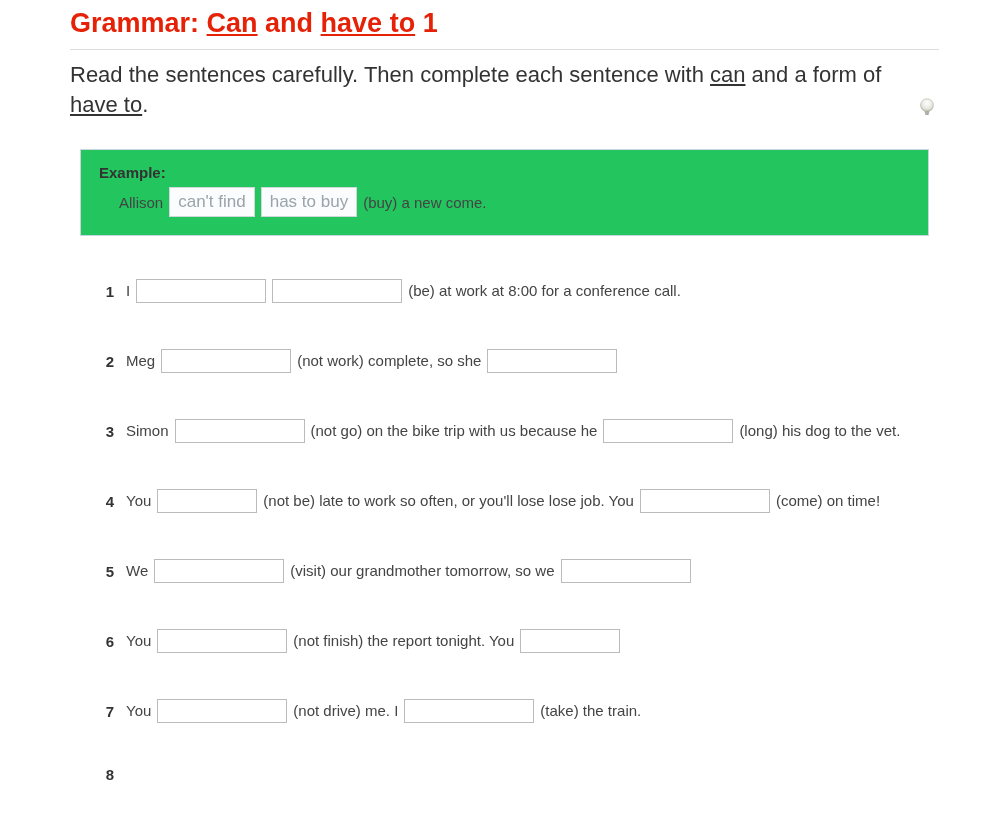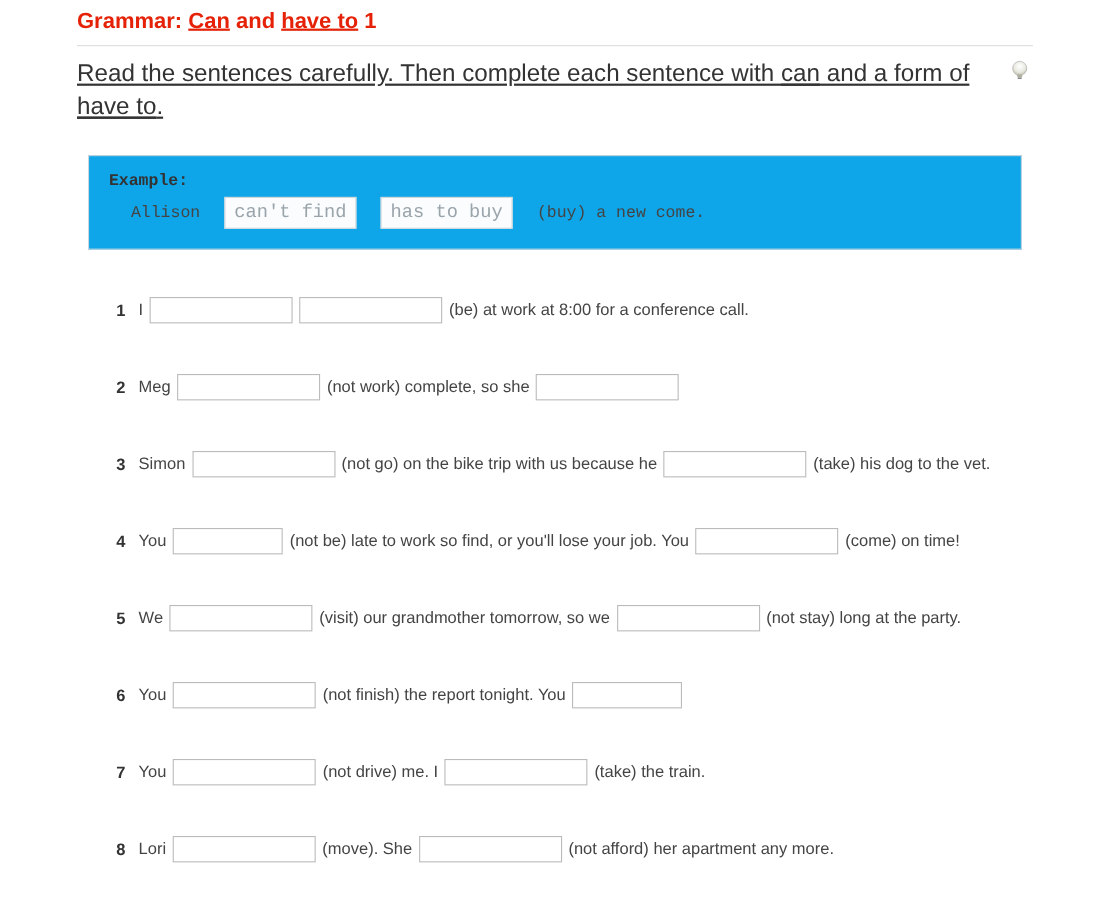--- a/index.html
+++ b/index.html
@@ -12,66 +12,64 @@
     }
     .container {
       padding: 0 60px 40px 70px;
     }
     .title-row {
       border-bottom: 1px solid #ddd;
       padding: 8px 0 10px 0;
       margin-bottom: 10px;
     }
     .title {
-      font-size: 20px;
+      font-size: 27px;
       font-weight: bold;
       color: #e52207;
     }
     .title .u { text-decoration: underline; }
     .instr-row {
       display: flex;
-      align-items: flex-start;
+      align-items: flex-end;
       gap: 12px;
       margin-bottom: 30px;
-      text-decoration: underline;
     }
     .instructions {
       font-size: 22px;
       color: #333;
       line-height: 1.35;
     }
     .instructions .u { text-decoration: underline; }
     .hint-icon {
       margin-left: auto;
       width: 24px; height: 24px;
       display: flex; align-items: center; justify-content: center;
       cursor: pointer;
       flex-shrink: 0;
     }
     .example-box {
-      background: #0ea5e9;
+      background: #22c55e;
       border: 1px solid #c9d6de;
       padding: 14px 18px 18px 18px;
       margin: 0 10px 40px 10px;
-      font-family: Liberation Mono, monospace;
     }
     .example-label {
       font-weight: bold;
       color: #333;
       margin-bottom: 6px;
       font-size: 15px;
     }
     .example-content {
       padding-left: 20px;
       font-size: 15px;
       color: #444;
       display: flex;
       flex-wrap: wrap;
       align-items: center;
-      gap: 22px;
+      gap: 6px;
     }
     .ex-input {
       display: inline-block;
       background: #fafcfd;
       border: 1px solid #d0d6da;
       padding: 4px 8px;
       color: #9aa4ab;
       font-size: 17px;
       min-width: 70px;
     }
@@ -168,41 +166,40 @@
           <input type="text" class="answer-input" style="">
         </div>
       </div>
       <div class="q-row">
         <div class="q-num">3</div>
         <div class="q-content">
           <span>Simon</span>
           <input type="text" class="answer-input" style="">
           <span>(not go) on the bike trip with us because he</span>
           <input type="text" class="answer-input" style="">
-          <span>(take) his dog to the vet.</span>
+          <span>(long) his dog to the vet.</span>
         </div>
       </div>
       <div class="q-row">
         <div class="q-num">4</div>
         <div class="q-content">
           <span>You</span>
           <input type="text" class="answer-input sm" style="">
-          <span>(not be) late to work so find, or you'll lose your job. You</span>
+          <span>(not be) late to work so often, or you'll lose lose job. You</span>
           <input type="text" class="answer-input" style="">
           <span>(come) on time!</span>
         </div>
       </div>
       <div class="q-row">
         <div class="q-num">5</div>
         <div class="q-content">
           <span>We</span>
           <input type="text" class="answer-input" style="">
           <span>(visit) our grandmother tomorrow, so we</span>
           <input type="text" class="answer-input" style="">
-          <span>(not stay) long at the party.</span>
         </div>
       </div>
       <div class="q-row">
         <div class="q-num">6</div>
         <div class="q-content">
           <span>You</span>
           <input type="text" class="answer-input" style="">
           <span>(not finish) the report tonight. You</span>
           <input type="text" class="answer-input sm" style="">
         </div>
@@ -212,22 +209,15 @@
         <div class="q-content">
           <span>You</span>
           <input type="text" class="answer-input" style="">
           <span>(not drive) me. I</span>
           <input type="text" class="answer-input" style="">
           <span>(take) the train.</span>
         </div>
       </div>
       <div class="q-row">
         <div class="q-num">8</div>
-        <div class="q-content">
-          <span>Lori</span>
-          <input type="text" class="answer-input" style="">
-          <span>(move). She</span>
-          <input type="text" class="answer-input" style="">
-          <span>(not afford) her apartment any more.</span>
-        </div>
       </div>
     </div>
 </div>
 
 </body></html>

